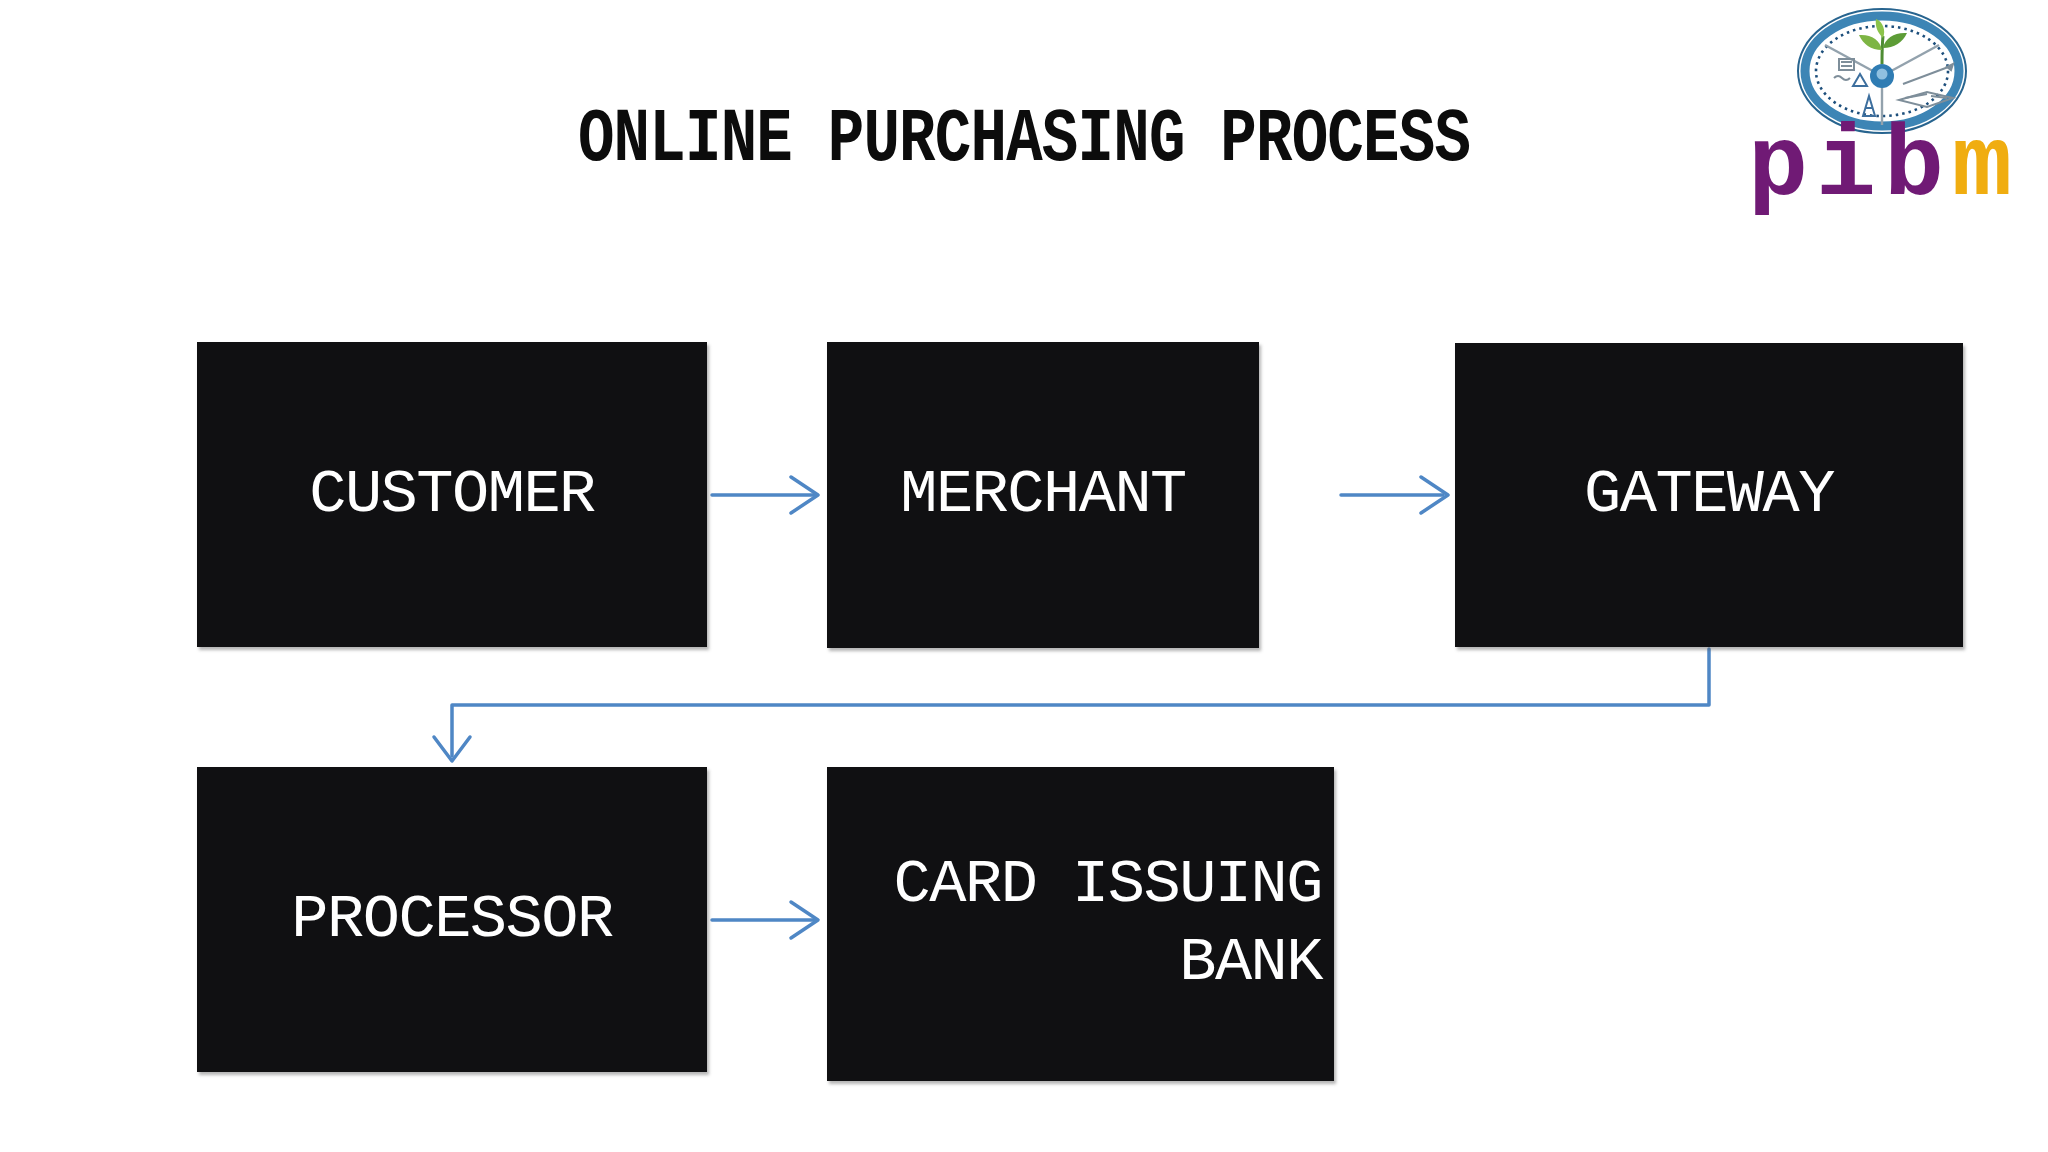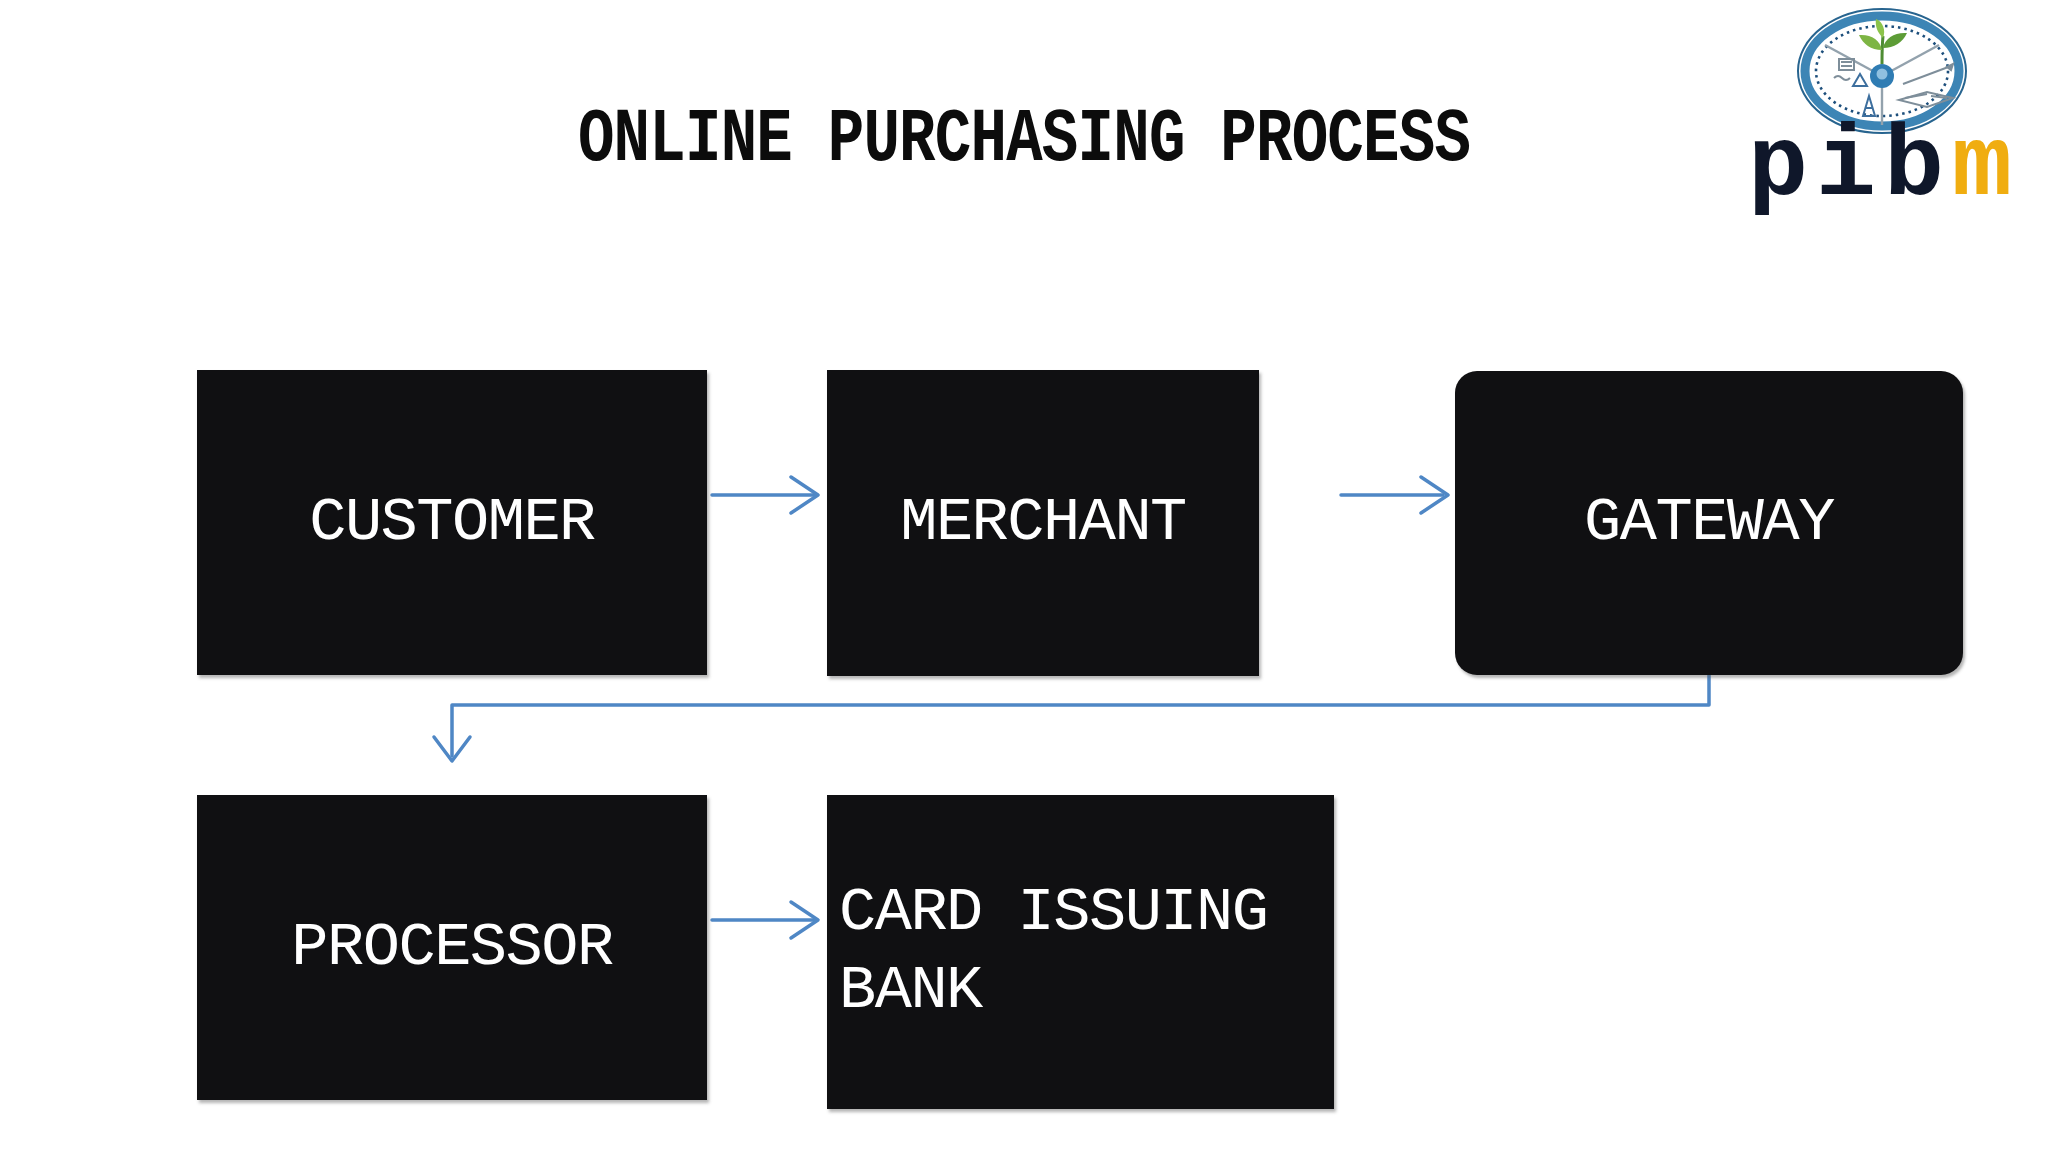--- a/index.html
+++ b/index.html
@@ -37,36 +37,35 @@
     white-space: nowrap;
   }
 
   
   .node {
     position: absolute;
     background: #101012;
     display: flex;
     align-items: center;
     justify-content: center;
-    text-align: left;
+    text-align: right;
     box-shadow: 2px 3px 3px rgba(90,90,90,0.45);
-    margin-top: 28px;
   }
   .node-label {
     display: inline-block;
     max-width: 483px;
     color: #ffffff;
     font-size: 62px;
     line-height: 78px;
     letter-spacing: -1.5px;
     font-weight: 400;
   }
   .n-customer  { left: 197px;  top: 342px; width: 510px; height: 305px; }
   .n-merchant  { left: 827px;  top: 342px; width: 432px; height: 306px; }
-  .n-gateway   { left: 1455px; top: 343px; width: 508px; height: 304px; border-radius: 22px; }
+  .n-gateway   { left: 1455px; top: 343px; width: 508px; height: 304px; }
   .n-processor { left: 197px;  top: 767px; width: 510px; height: 305px; }
   .n-card      { left: 827px;  top: 767px; width: 507px; height: 314px; }
 
   
   .connectors {
     position: absolute;
     left: 0; top: 0;
     width: 2048px;
     height: 1152px;
     pointer-events: none;
@@ -92,21 +91,21 @@
     left: 0;
     top: 118px;
     width: 292px;
     text-align: center;
     font-size: 100px;
     line-height: 100px;
     font-weight: bold;
     letter-spacing: 8px;
     white-space: nowrap;
   }
-  .wm-blue   { color: #0f172a; }
+  .wm-blue   { color: #701a75; }
   .wm-yellow { color: #f0ad10; }
 </style>
 </head>
 <body>
 
 <div class="slide">
 
   <div class="title-wrap">
     <h1>ONLINE PURCHASING PROCESS</h1>
   </div>

